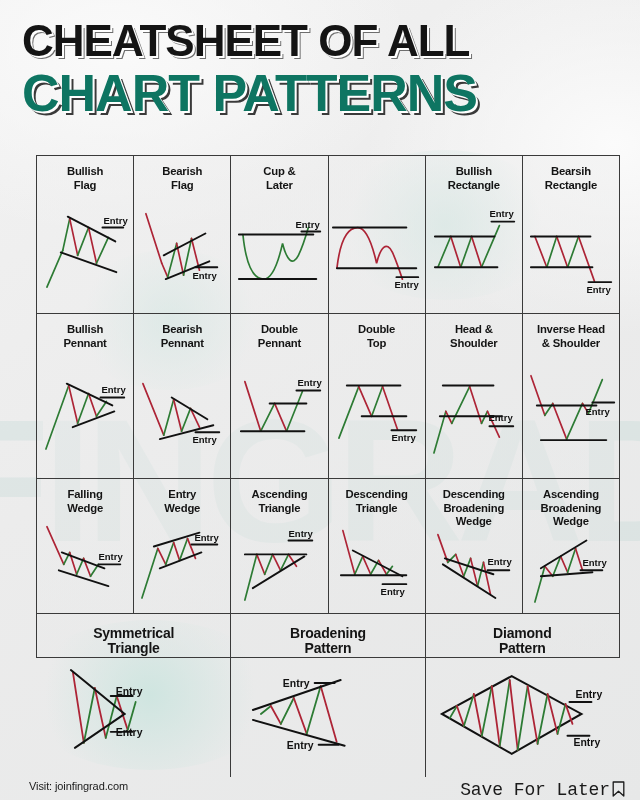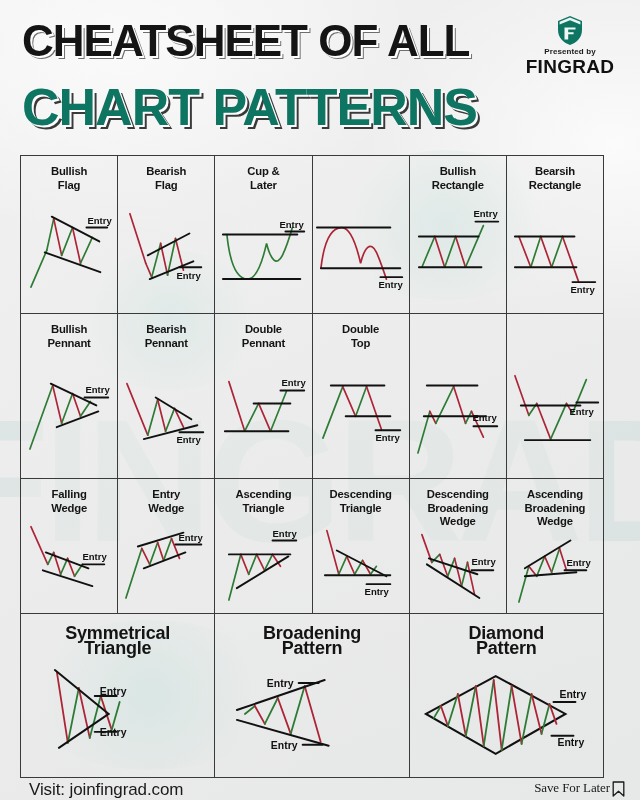--- a/index.html
+++ b/index.html
@@ -39,30 +39,30 @@
     color:#141414;
     font-family:"Liberation Sans",sans-serif;
     text-shadow:2px 2px 0 #ffffff, 3px 3px 0 #6e6e6e;
     white-space:nowrap;
   }
   .t2{
     font-size:52px;font-weight:bold;letter-spacing:-1px;line-height:54px;
     color:#0e7562;
     font-family:"Liberation Sans",sans-serif;
     text-shadow:2px 2px 0 #ffffff, 4px 4px 0 #3a3a3a;
-    white-space:nowrap;margin-top:16px;
+    white-space:nowrap;margin-top:2px;
   }
   .brand{position:absolute;right:16px;top:14px;width:108px;text-align:center;}
   .brand .shield{display:block;margin:0 auto;}
   .brand .pres{font-size:8px;color:#1b1b1b;font-weight:bold;letter-spacing:.1px;margin-top:1px;}
   .brand .fg{font-size:19px;font-weight:bold;color:#111;letter-spacing:.3px;line-height:22px;}
 
   
   .grid{
-    position:absolute;left:20px;top:155px;width:584px;height:623px;
+    position:absolute;left:36px;top:155px;width:584px;height:503px;
     border:1.5px solid #3a3a3a;
     box-sizing:border-box;
     background:linear-gradient(160deg,rgba(240,240,240,.55),rgba(228,229,229,.35));
   }
   .row{display:flex;width:100%;box-sizing:border-box;}
   .row.r1{height:158px;}
   .row.r2{height:165px;}
   .row.r3{height:135px;}
   .row.r4{height:163px;border-bottom:none;}
   .row.r1,.row.r2,.row.r3{border-bottom:1.5px solid #3a3a3a;}
@@ -73,68 +73,59 @@
     overflow:hidden;
   }
   .cell:last-child{border-right:none;}
   .cell .cap{
     position:absolute;top:9px;left:2px;right:2px;
     text-align:center;
     font-size:11.3px;font-weight:bold;line-height:13.5px;
     color:#141414;letter-spacing:-.2px;
     font-family:"Liberation Sans",sans-serif;
   }
-  .row.r4 .cell .cap{font-size:18px;line-height:15px;top:12px;}
+  .row.r4 .cell .cap{font-size:14px;line-height:15px;top:12px;}
   .cell svg{position:absolute;left:0;top:0;width:100%;height:100%;}
   .cell.wide{flex:1 1 0;}
 
   
   text.entry{
     font-family:"Liberation Sans",sans-serif;
     font-size:9.6px;font-weight:bold;fill:#111;
   }
   .row.r4 text.entry{font-size:10.5px;}
 
   
   .footer{position:absolute;left:0;top:779px;width:640px;height:21px;}
   .footer .visit{
     position:absolute;left:29px;top:1px;
-    font-size:17px;color:#1a1a1a;letter-spacing:-.1px;
+    font-size:11px;color:#1a1a1a;letter-spacing:-.1px;
     font-family:"Liberation Sans",sans-serif;
   }
   .footer .save{
     position:absolute;right:30px;top:1px;
-    font-size:13px;color:#1a1a1a;letter-spacing:-.1px;
-    font-family:Liberation Serif, serif;
+    font-size:18px;color:#1a1a1a;letter-spacing:-.1px;
+    font-family:Liberation Mono, monospace;
   }
   .footer .bm{position:absolute;right:15px;top:2px;}
 </style>
 </head>
 <body>
 
 <div id="page">
 
   <div class="wm-blob" style="left:70px;top:250px;width:200px;height:140px;"></div>
   <div class="wm-blob" style="left:330px;top:150px;width:230px;height:150px;"></div>
   <div class="wm-blob" style="left:20px;top:620px;width:260px;height:150px;"></div>
   <div class="watermark">FINGRAD</div>
 
   <div class="header">
     <div class="title-wrap">
       <div class="t1">CHEATSHEET OF ALL</div>
       <div class="t2">CHART PATTERNS</div>
-    </div>
-    <div class="brand">
-      <svg class="shield" width="30" height="32" viewBox="0 0 30 32">
-        <path d="M15 2 L27 7 L27 16 C27 24 21 29 15 31 C9 29 3 24 3 16 L3 7 Z" fill="#0e7562"></path>
-        <path d="M15 3.4 L4.6 7.8 L4.6 10.6 L15 6.3 L25.4 10.6 L25.4 7.8 Z" fill="#ffffff" opacity=".92"></path>
-        <path d="M9.5 13.5 L20.5 13.5 L20.5 15.6 L13.2 15.6 L13.2 18.2 L18.6 18.2 L18.6 20.3 L13.2 20.3 L13.2 25.5 L9.5 25.5 Z" fill="#ffffff" opacity=".95"></path>
-      </svg>
-      <div class="pres">Presented by</div>
-      <div class="fg">FINGRAD</div>
     </div>
   </div>
 
   <div class="grid">
 
     <div class="row r1">
 
       <div class="cell">
         <div class="cap">
           <span>Bullish</span><br>
@@ -320,37 +311,45 @@
             <path d="M54 73 L69 116" stroke="#ad2436"></path>
             <path d="M18 72 L72 72" stroke="#111" stroke-width="2"></path>
             <path d="M33 103 L78 103" stroke="#111" stroke-width="2"></path>
             <path d="M63 117 L88 117" stroke="#111" stroke-width="1.9"></path>
           </g>
           <text class="entry" x="63" y="128">Entry</text>
         </svg>
       </div>
 
       <div class="cell">
+        <div class="cap">
+          <span>Head &amp;</span><br>
+          <span>Shoulder</span>
+        </div>
         <svg viewBox="0 0 97 165">
           <g stroke-linecap="round" fill="none" stroke-width="1.7">
             <path d="M8 140 L20 98" stroke="#2d7b34"></path>
             <path d="M20 98 L26 110" stroke="#ad2436"></path>
             <path d="M26 110 L44 73" stroke="#2d7b34"></path>
             <path d="M44 73 L56 110" stroke="#ad2436"></path>
             <path d="M56 110 L62 98" stroke="#2d7b34"></path>
             <path d="M62 98 L74 124" stroke="#ad2436"></path>
             <path d="M17 72 L68 72" stroke="#111" stroke-width="2"></path>
             <path d="M14 103 L76 103" stroke="#111" stroke-width="2"></path>
             <path d="M64 113 L88 113" stroke="#111" stroke-width="1.9"></path>
           </g>
           <text class="entry" x="63" y="108">Entry</text>
         </svg>
       </div>
 
       <div class="cell">
+        <div class="cap">
+          <span>Inverse Head</span><br>
+          <span>&amp; Shoulder</span>
+        </div>
         <svg viewBox="0 0 97 165">
           <g stroke-linecap="round" fill="none" stroke-width="1.7">
             <path d="M8 62 L22 102" stroke="#ad2436"></path>
             <path d="M22 102 L30 90" stroke="#2d7b34"></path>
             <path d="M30 90 L44 126" stroke="#ad2436"></path>
             <path d="M44 126 L60 90" stroke="#2d7b34"></path>
             <path d="M60 90 L66 100" stroke="#ad2436"></path>
             <path d="M66 100 L80 66" stroke="#2d7b34"></path>
             <path d="M14 92 L74 92" stroke="#111" stroke-width="2"></path>
             <path d="M18 127 L84 127" stroke="#111" stroke-width="2"></path>

